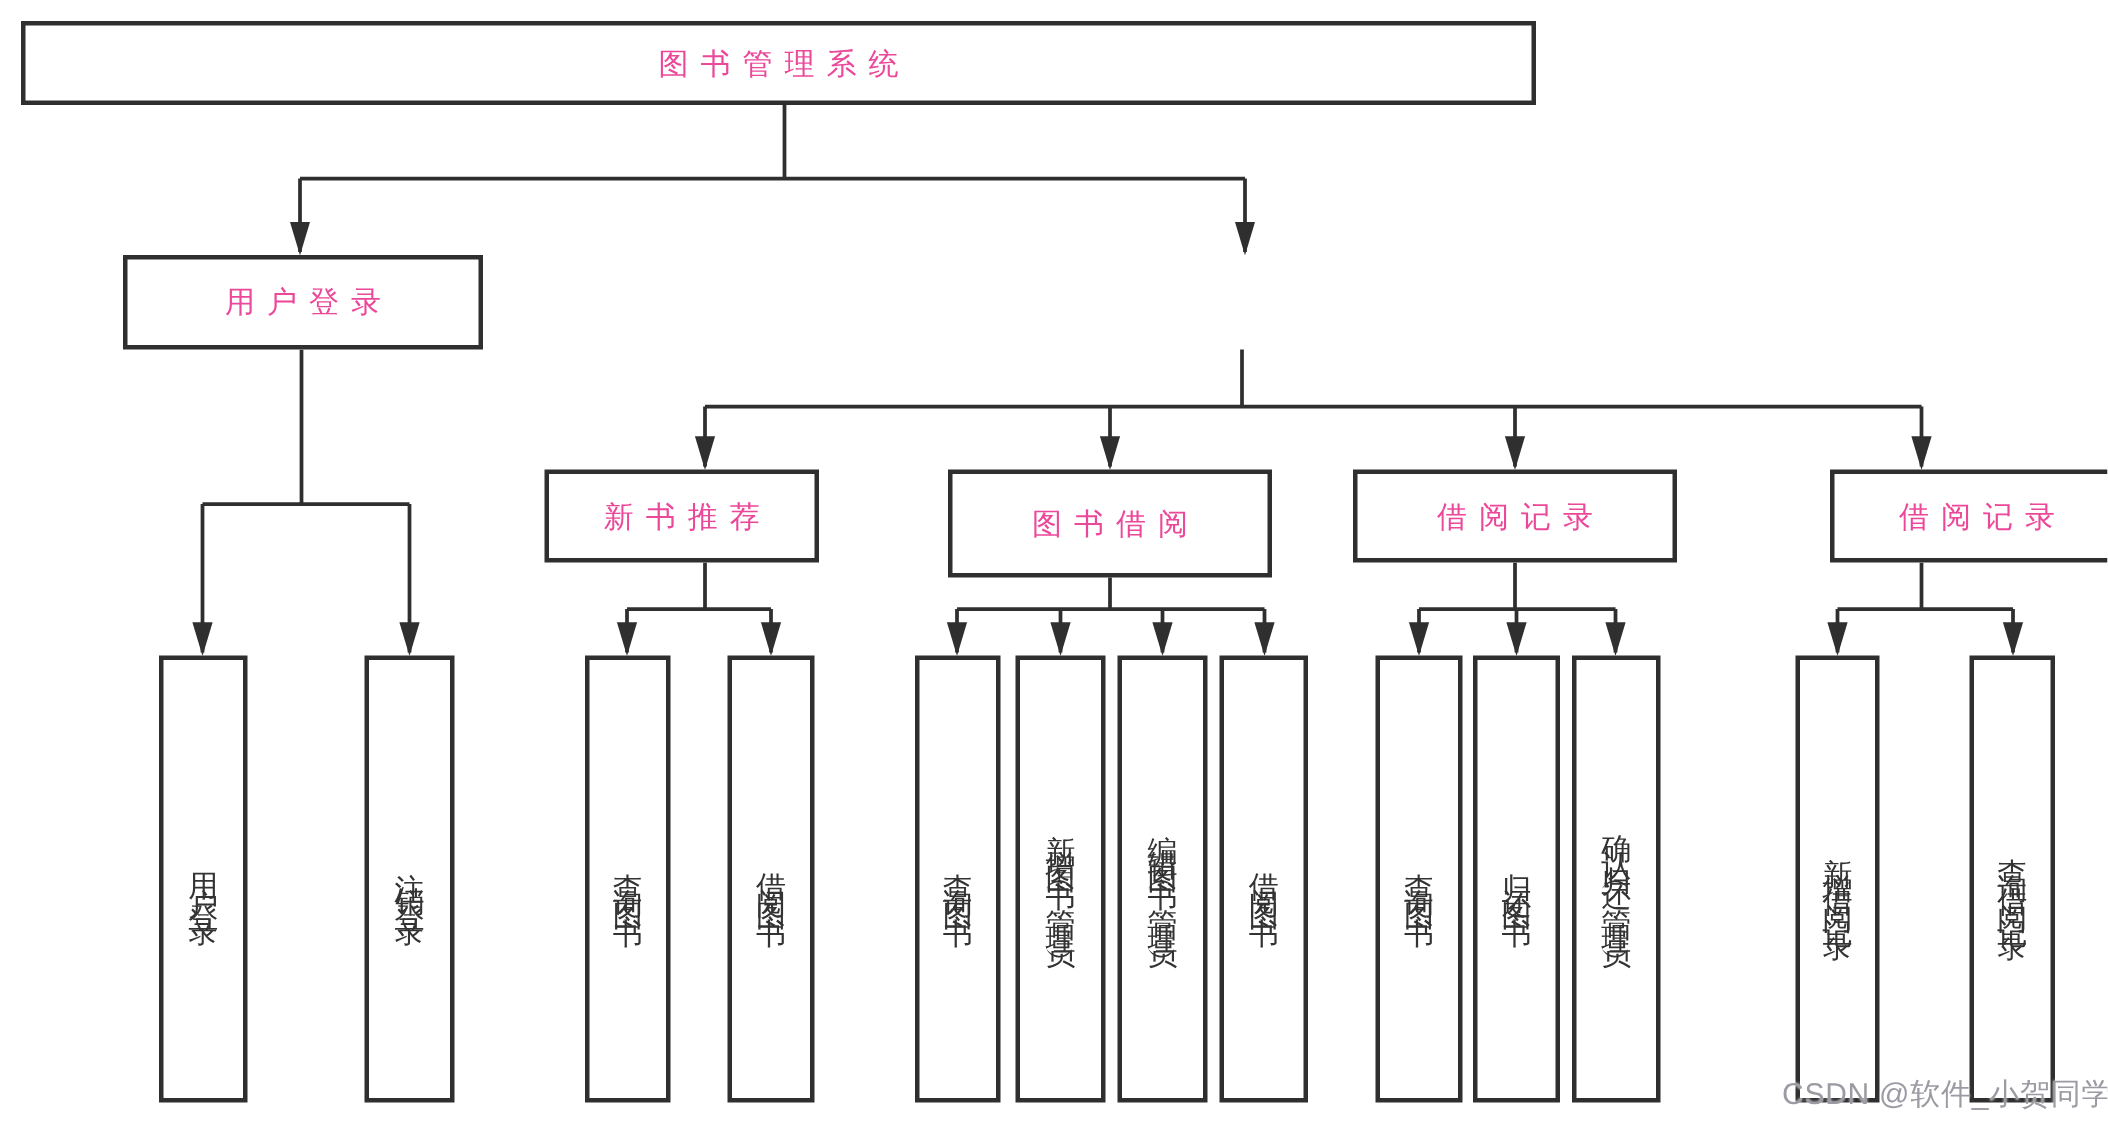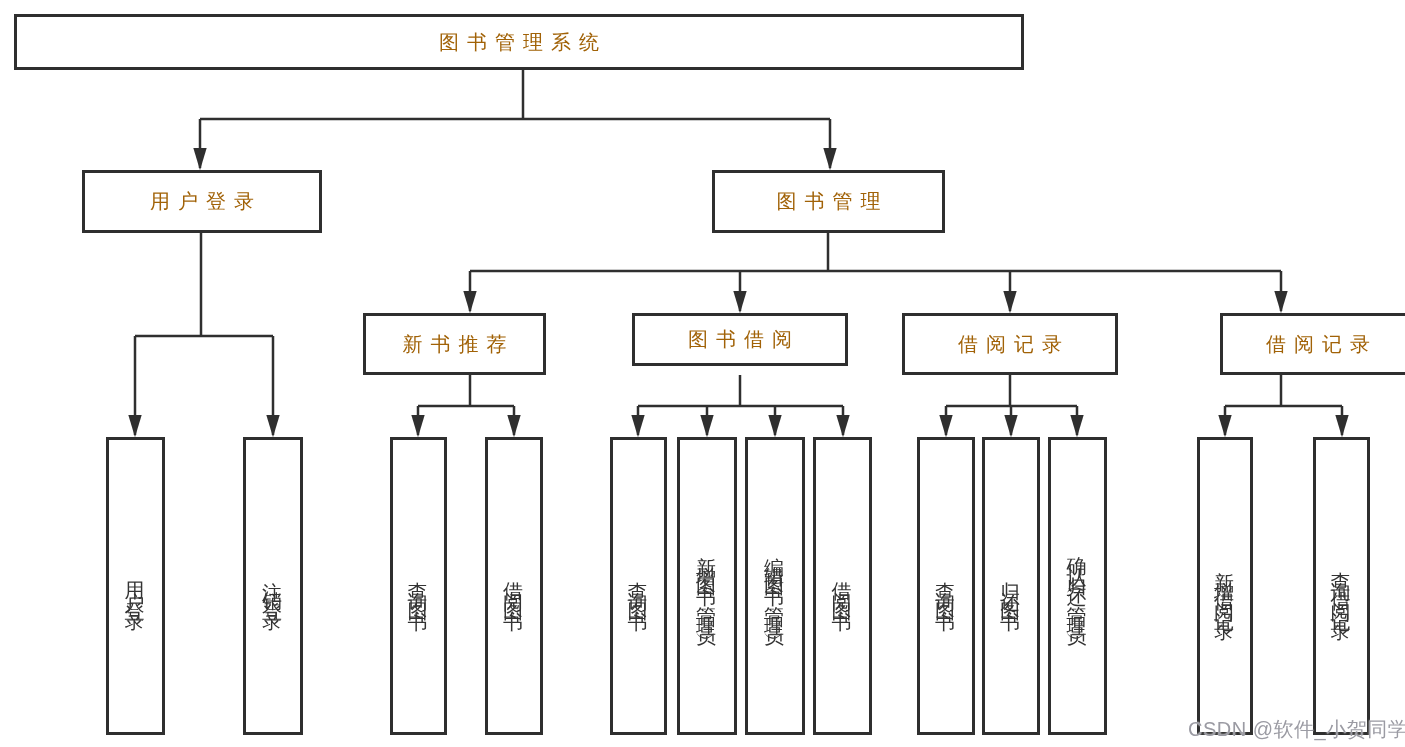--- a/index.html
+++ b/index.html
@@ -13,38 +13,38 @@
     box-sizing:border-box;
     z-index:2;
     color:#333333;
   }
   .hnode{display:flex;align-items:center;justify-content:center;}
   .hnode span{
     font-size:20px;
     letter-spacing:8px;
     margin-right:-8px;
     white-space:nowrap;
-    color:#a16207;
+    color:#ec4899;
   }
   .vnode span{
     position:absolute;left:50%;top:50%;
     transform:translate(-50%,-50%);
     writing-mode:vertical-rl;
     text-orientation:mixed;
     font-size:20px;
     letter-spacing:10px;
     white-space:nowrap;
     color:#333333;
   }
   
   #n-root{left:14px;top:14px;width:1010px;height:56px;}
   #n-userlogin{left:82px;top:170px;width:240px;height:63px;}
   #n-bookmgmt{left:712px;top:170px;width:233px;height:63px;}
   #n-newbooks{left:363px;top:313px;width:183px;height:62px;}
-  #n-borrowing{left:632px;top:313px;width:216px;height:53px;}
+  #n-borrowing{left:632px;top:313px;width:216px;height:72px;}
   #n-current{left:902px;top:313px;width:216px;height:62px;}
   #n-records{left:1220px;top:313px;width:196px;height:62px;}
   .leaf{top:437px;height:298px;}
   #lf-login{left:106px;width:59px;}
   #lf-logout{left:243px;width:60px;}
   #lf-nb-query{left:390px;width:57px;}
   #lf-nb-borrow{left:485px;width:58px;}
   #lf-bb-query{left:610px;width:57px;}
   #lf-bb-add{left:677px;width:60px;}
   #lf-bb-edit{left:745px;width:60px;}
@@ -120,23 +120,20 @@
     </g>
   </svg>
 
   <div class="node hnode" id="n-root">
     <span>图书管理系统</span>
   </div>
 
   <div class="node hnode" id="n-userlogin">
     <span>用户登录</span>
   </div>
-  <div class="node hnode" id="n-bookmgmt">
-    <span>图书管理</span>
-  </div>
 
   <div class="node hnode" id="n-newbooks">
     <span>新书推荐</span>
   </div>
   <div class="node hnode" id="n-borrowing">
     <span>图书借阅</span>
   </div>
   <div class="node hnode" id="n-current">
     <span>借阅记录</span>
   </div>

